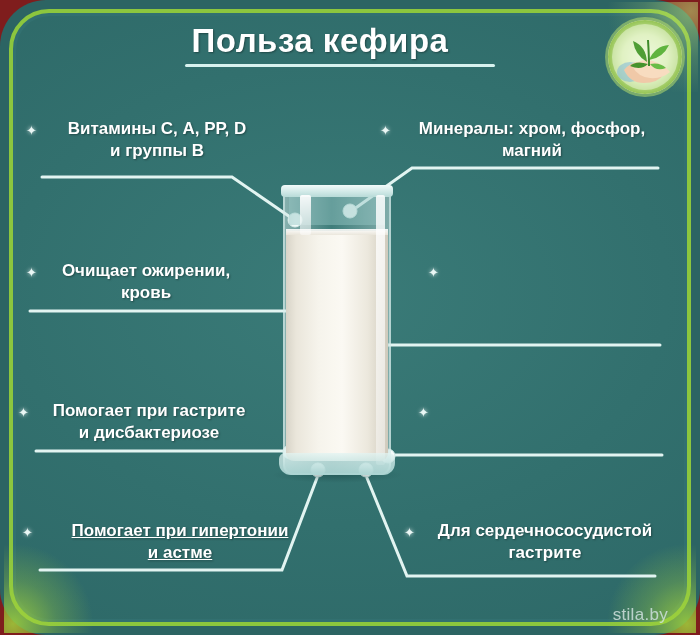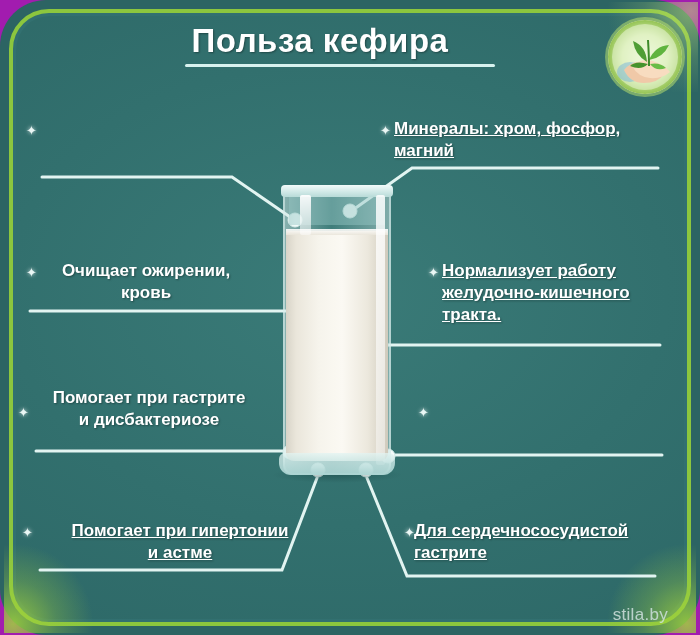--- a/index.html
+++ b/index.html
@@ -11,21 +11,21 @@
     width: 700px;
     height: 635px;
     overflow: hidden;
     font-family: "Liberation Sans", sans-serif;
   }
 
   #infographic {
     position: relative;
     width: 700px;
     height: 635px;
-    background: #a21caf;
+    background: #7f1d1d;
     overflow: hidden;
   }
 
   
   .frame-outer {
     position: absolute;
     left: 0; top: 0;
     width: 700px; height: 635px;
     background: #2c6463;
     border-radius: 46px;
@@ -208,21 +208,21 @@
   .callout {
     position: absolute;
     color: #ffffff;
     font-size: 17px;
     font-weight: bold;
     line-height: 1.28;
     text-shadow: 1px 1px 2px rgba(0,0,0,.35);
     white-space: pre-line;
   }
   .callout.left  { text-align: center; }
-  .callout.right { text-align: left; text-decoration: underline; }
+  .callout.right { text-align: center; }
   .sparkle {
     position: absolute;
     color: #eaf7f5;
     font-size: 13px;
     line-height: 1;
     text-shadow: 0 0 4px rgba(255,255,255,.8);
   }
 
   
   #connectors {
@@ -317,41 +317,40 @@
     <div class="glass-rim-inner"></div>
     <div class="glass-milk"></div>
     <div class="glass-milk-top"></div>
     <div class="glass-rim"></div>
     <div class="glass-highlight"></div>
     <div class="glass-highlight-r"></div>
     <div class="glass-base"></div>
   </div>
 
   <div class="sparkle" style="left:26px; top:124px;">✦</div>
+  <div class="callout left" style="left:42px; top:118px; width:230px;">Витамины С, А, РР, D
+и группы В</div>
 
   <div class="sparkle" style="left:26px; top:266px;">✦</div>
   <div class="callout left" style="left:42px; top:260px; width:208px;">Очищает ожирении,
 кровь</div>
 
   <div class="sparkle" style="left:18px; top:406px;">✦</div>
-  <div class="callout left" style="left:32px; top:387px; width:234px;">Помогает при гастрите
+  <div class="callout left" style="left:32px; top:400px; width:234px;">Помогает при гастрите
 и дисбактериозе</div>
 
   <div class="sparkle" style="left:22px; top:526px;">✦</div>
   <div class="callout left" style="left:52px; top:520px; width:256px;text-decoration:underline;">Помогает при гипертонии
 и астме</div>
 
   <div class="sparkle" style="left:380px; top:124px;">✦</div>
   <div class="callout right" style="left:394px; top:118px; width:276px;">Минералы: хром, фосфор,
 магний</div>
 
   <div class="sparkle" style="left:428px; top:266px;">✦</div>
-  <div class="callout right" style="left:442px; top:260px; width:228px;">Нормализует работу
-желудочно-кишечного
-тракта.</div>
 
   <div class="sparkle" style="left:418px; top:406px;">✦</div>
 
   <div class="sparkle" style="left:404px; top:526px;">✦</div>
   <div class="callout right" style="left:414px; top:520px; width:262px;">Для сердечнососудистой
 гастрите</div>
 
   <div class="watermark">stila.by</div>
 
 </div>

